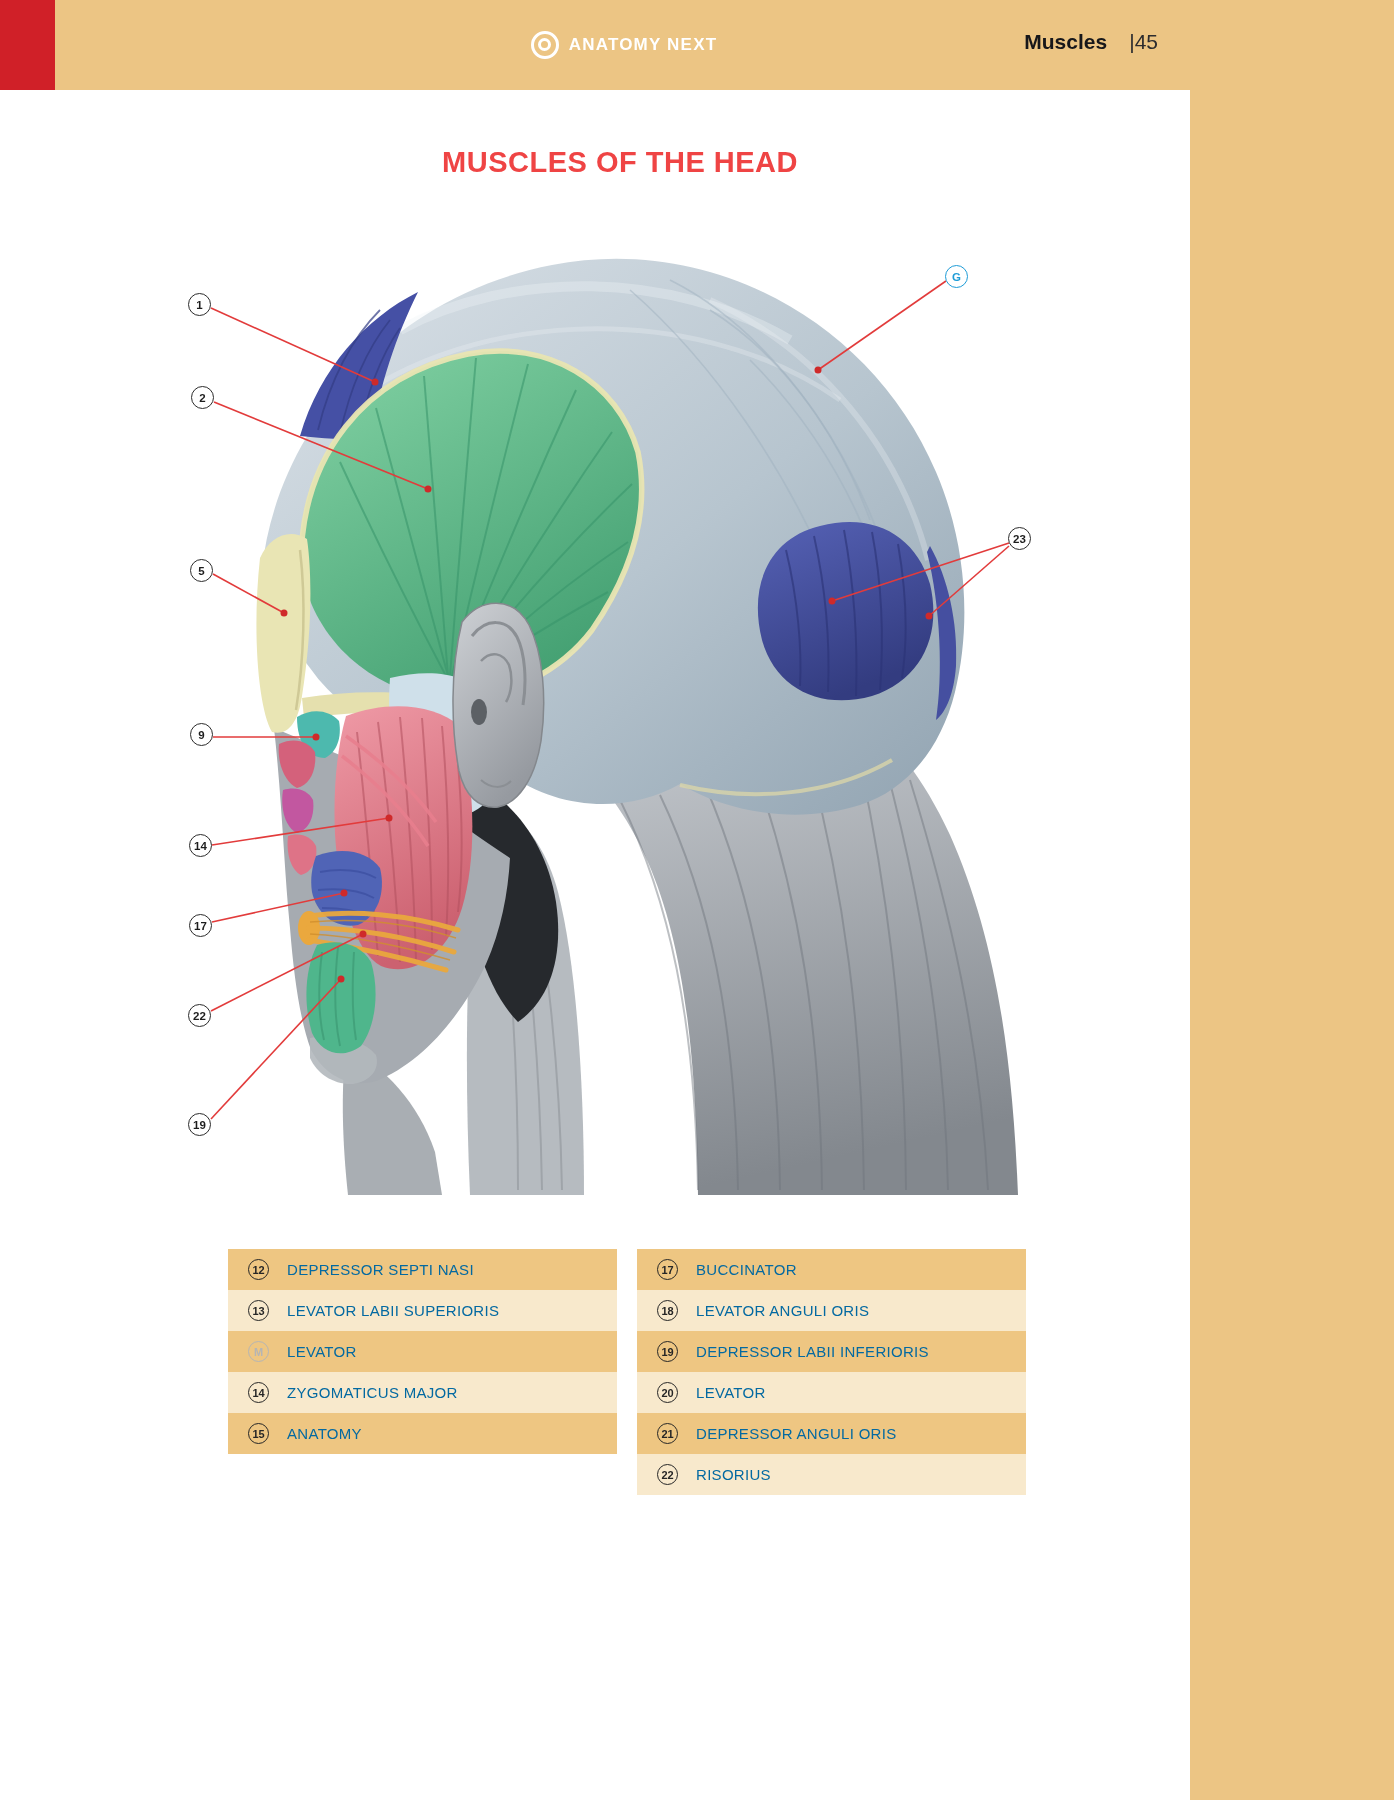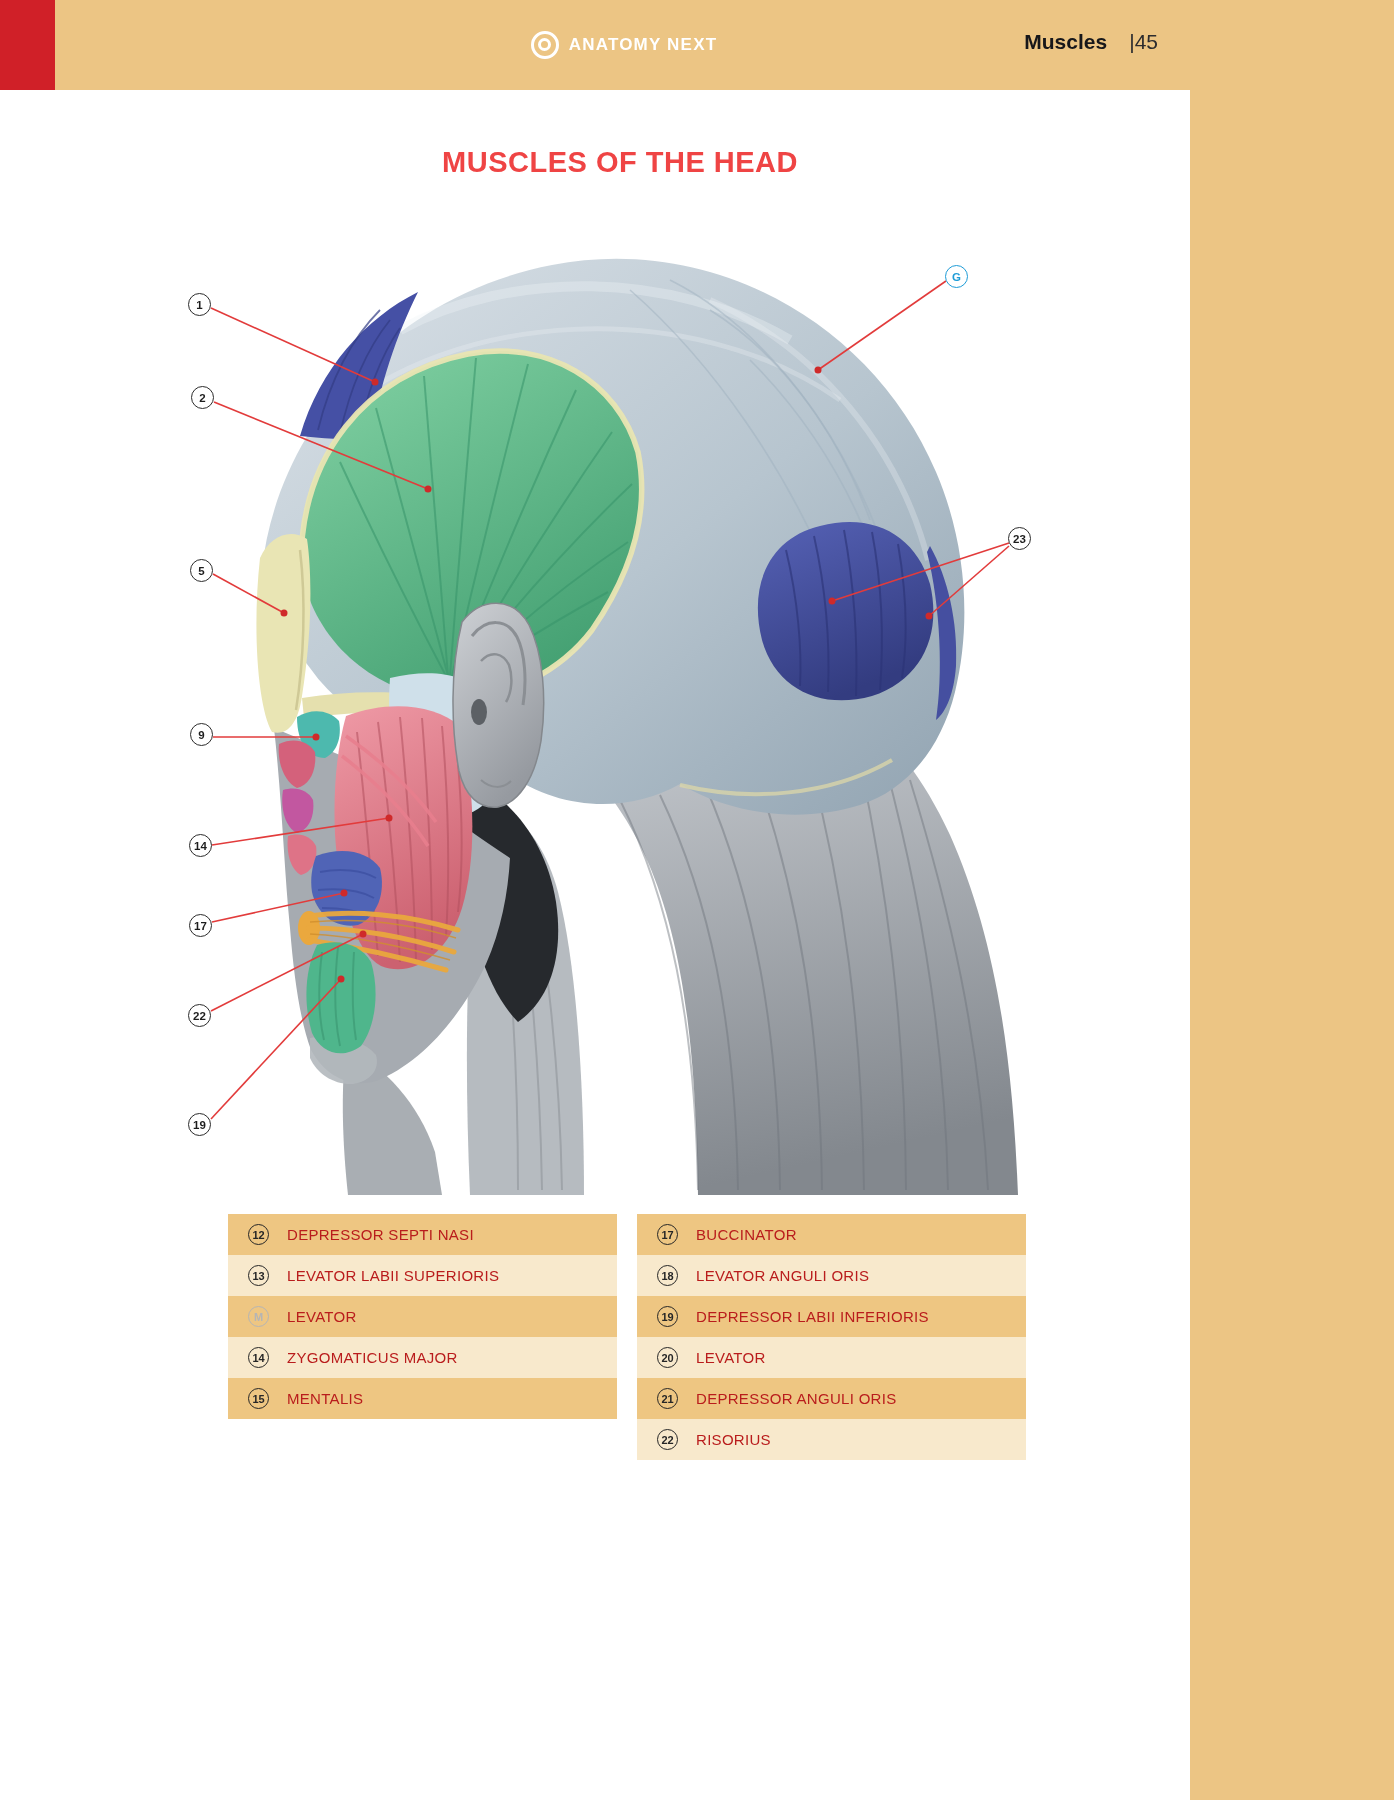--- a/index.html
+++ b/index.html
@@ -40,33 +40,33 @@
   .lines-svg  { position:absolute; left:0; top:0; width:1394px; height:1800px; pointer-events:none; }
   .callout {
     position:absolute; width:23px; height:23px; box-sizing:border-box;
     border:1.6px solid #2c2c2c; border-radius:50%; background:#ffffff;
     display:flex; align-items:center; justify-content:center;
     font-size:11.5px; font-weight:bold; color:#1d1d1d;
   }
   .callout-g { border-color:#1e9cd7; color:#1e9cd7; }
 
   
-  .legend { position:absolute; left:228px; top:1214px; width:798px; display:flex; gap:20px; }
+  .legend { position:absolute; left:228px; top:1249px; width:798px; display:flex; gap:20px; }
   .legend-col { width:396px; display:flex; flex-direction:column; }
   .legend-row { height:41px; display:flex; align-items:center; padding-left:20px; box-sizing:border-box; gap:18px; }
   .row-dark  { background:#eec682; }
   .row-light { background:#f8e9cc; }
   .badge {
     width:21px; height:21px; box-sizing:border-box; flex:0 0 auto;
     border:1.7px solid #262626; border-radius:50%;
     display:flex; align-items:center; justify-content:center;
     font-size:11px; font-weight:bold; color:#262626; background:transparent;
   }
   .badge-muted { border-color:#b5b5b5; color:#b5b5b5; }
-  .legend-label { font-size:15px; color:#b91c1c; letter-spacing:0.3px; }
+  .legend-label { font-size:15px; color:#0369a1; letter-spacing:0.3px; }
 </style>
 </head>
 <body>
 
 <div class="page">
 
   <div class="red-mark"></div>
   <div class="header-band"></div>
   <div class="side-band"></div>
 
@@ -293,21 +293,21 @@
       <div class="legend-row row-dark">
         <span class="badge badge-muted">M</span>
         <span class="legend-label">LEVATOR</span>
       </div>
       <div class="legend-row row-light">
         <span class="badge">14</span>
         <span class="legend-label">ZYGOMATICUS MAJOR</span>
       </div>
       <div class="legend-row row-dark">
         <span class="badge">15</span>
-        <span class="legend-label">MENTALIS</span>
+        <span class="legend-label">ANATOMY</span>
       </div>
     </div>
     <div class="legend-col">
       <div class="legend-row row-dark">
         <span class="badge">17</span>
         <span class="legend-label">BUCCINATOR</span>
       </div>
       <div class="legend-row row-light">
         <span class="badge">18</span>
         <span class="legend-label">LEVATOR ANGULI ORIS</span>

